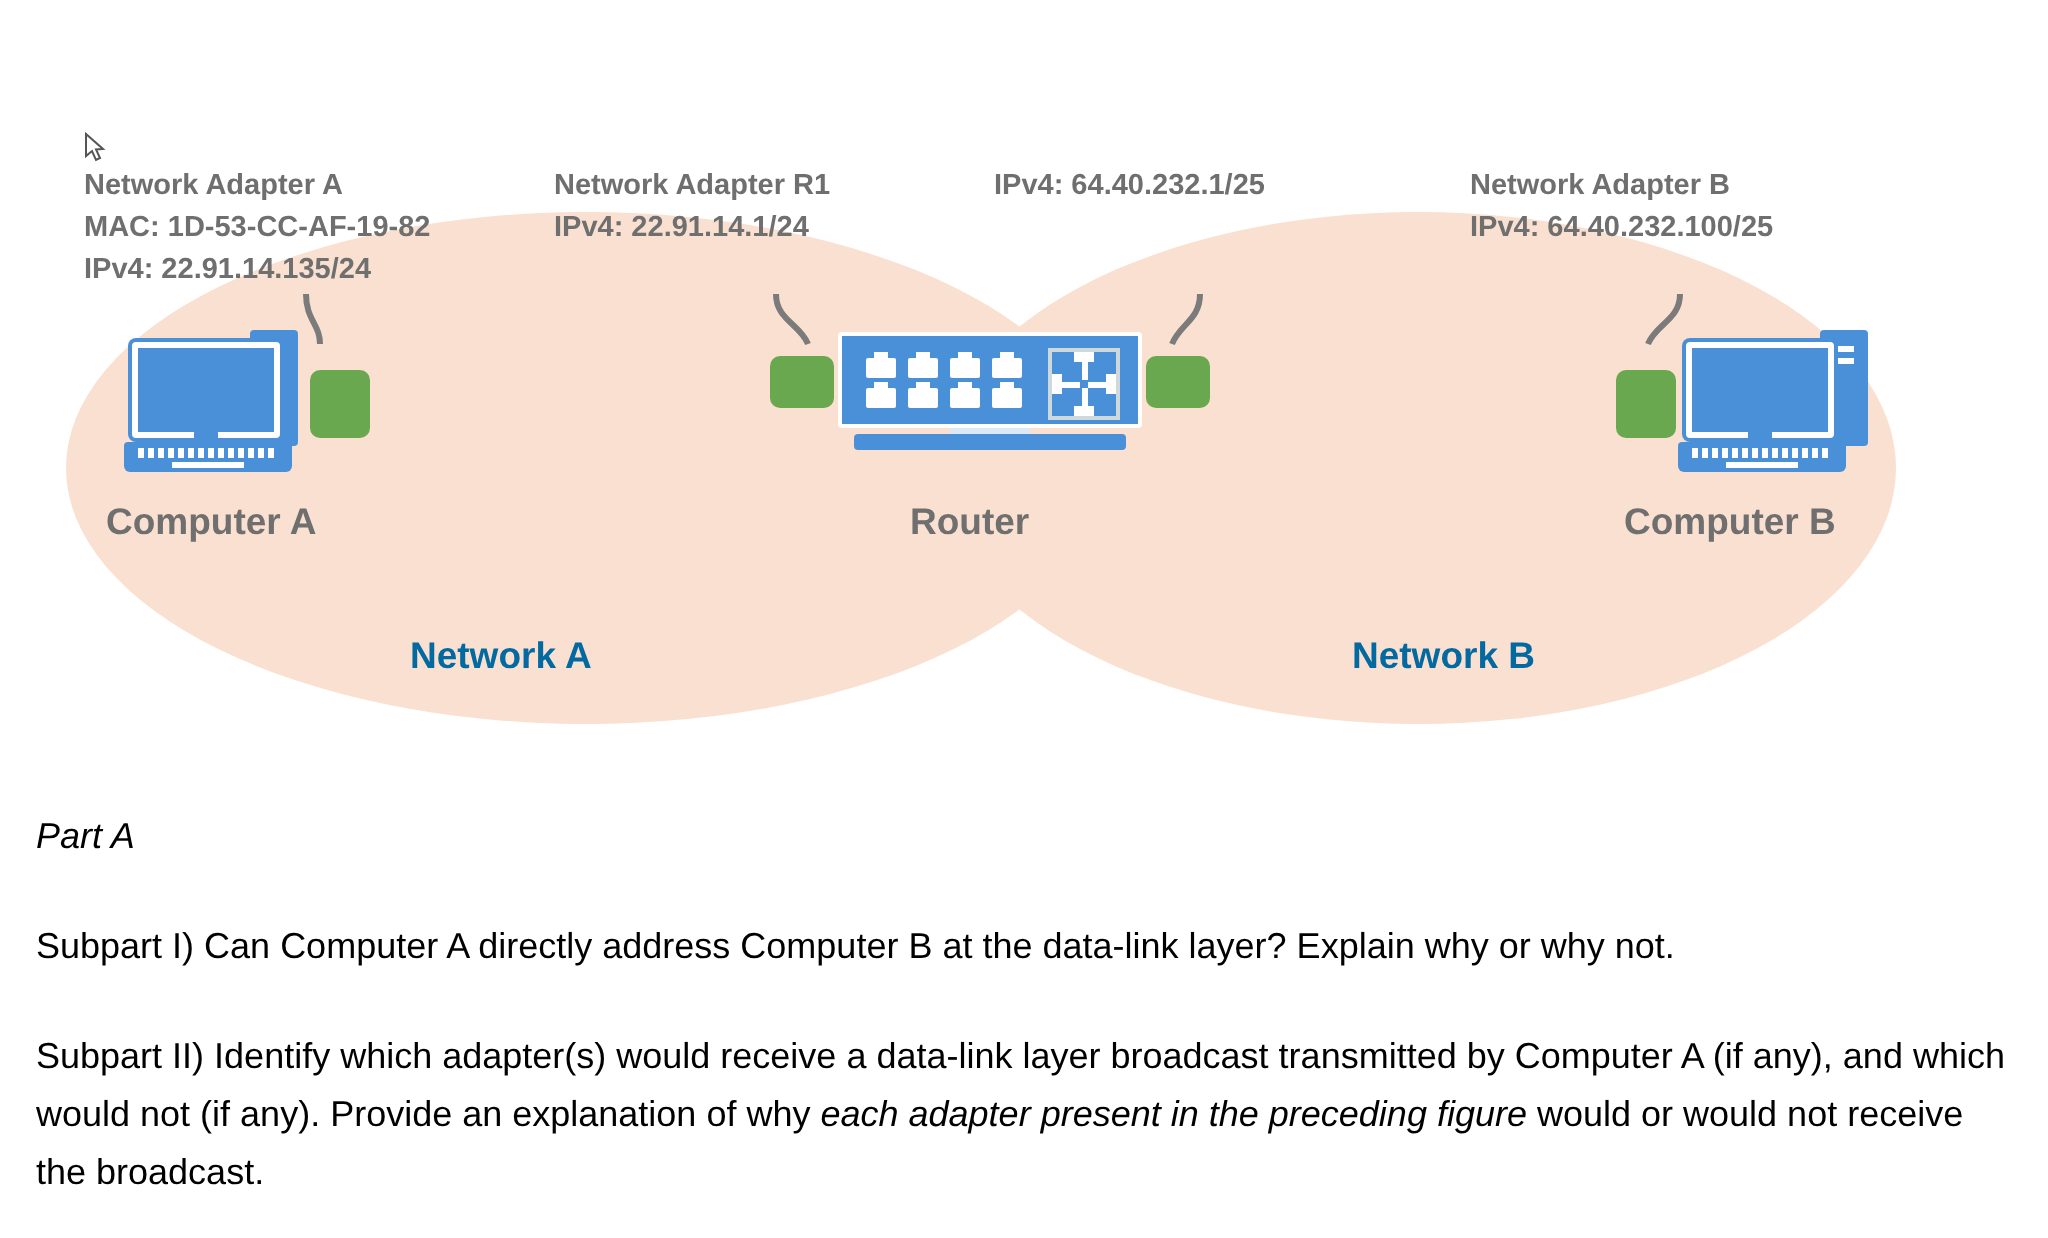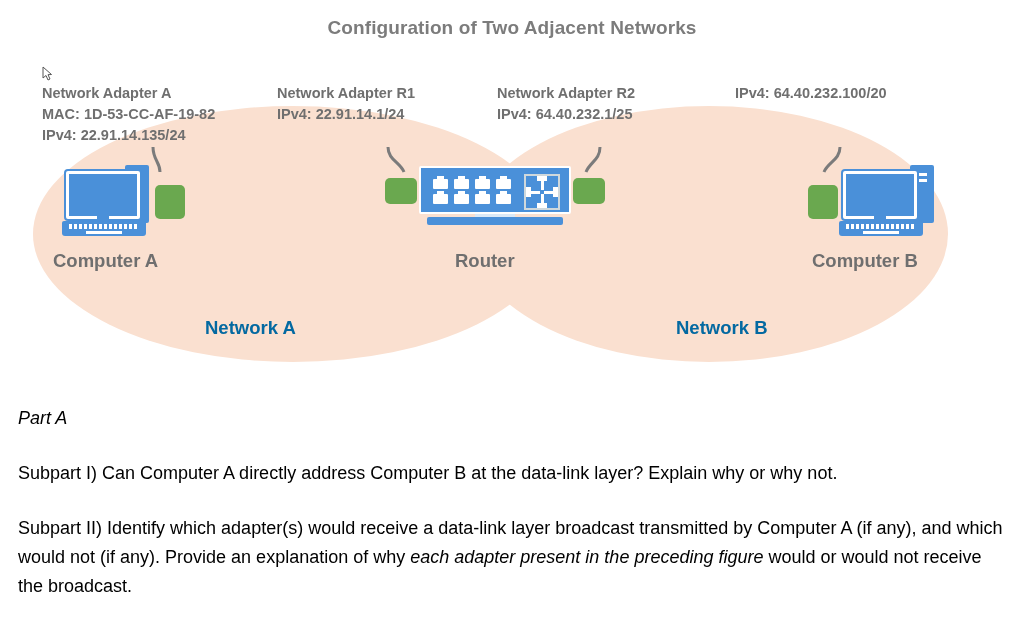--- a/index.html
+++ b/index.html
@@ -234,21 +234,20 @@
   }
   #questions .para { margin: 0 0 26px 0; }
   #questions .para:last-child { margin-bottom: 0; }
   .it { font-style: italic; }
 </style>
 </head>
 <body>
 
 <div id="figure">
 
-  <div class="fig-title">Configuration of Two Adjacent Networks</div>
 
   <div class="cloud" id="cloud-a"></div>
   <div class="cloud" id="cloud-b"></div>
 
   <svg class="leader" style="left:0;top:60px;width:1024px;height:140px;">
     <path d="M153,87 C153,100 160,102 160,112" stroke="#7b7b7b" stroke-width="3" fill="none"></path>
     <path d="M388,87 C388,100 400,102 404,112" stroke="#7b7b7b" stroke-width="3" fill="none"></path>
     <path d="M600,87 C600,100 590,102 586,112" stroke="#7b7b7b" stroke-width="3" fill="none"></path>
     <path d="M840,87 C840,100 828,102 824,112" stroke="#7b7b7b" stroke-width="3" fill="none"></path>
   </svg>
@@ -258,26 +257,26 @@
     <span class="ln">MAC: 1D-53-CC-AF-19-82</span>
     <span class="ln">IPv4: 22.91.14.135/24</span>
   </div>
 
   <div class="adapter-info" id="info-r1">
     <span class="ln">Network Adapter R1</span>
     <span class="ln">IPv4: 22.91.14.1/24</span>
   </div>
 
   <div class="adapter-info" id="info-r2">
-    <span class="ln">Network Adapter R2</span>
     <span class="ln">IPv4: 64.40.232.1/25</span>
   </div>
 
   <div class="adapter-info" id="info-b">
-    <span class="ln">IPv4: 64.40.232.100/20</span>
+    <span class="ln">Network Adapter B</span>
+    <span class="ln">IPv4: 64.40.232.100/25</span>
   </div>
 
   <div class="device" style="left:62px; top:163px;">
     <div class="nic" style="left:93px; top:22px; width:30px; height:34px;"></div>
     <div class="pc">
       <div class="tower" style="left:63px; top:2px;">
         <i class="b1"></i>
           <i class="b2"></i>
       </div>
       <div class="monitor" style="left:4px; top:8px;"></div>

